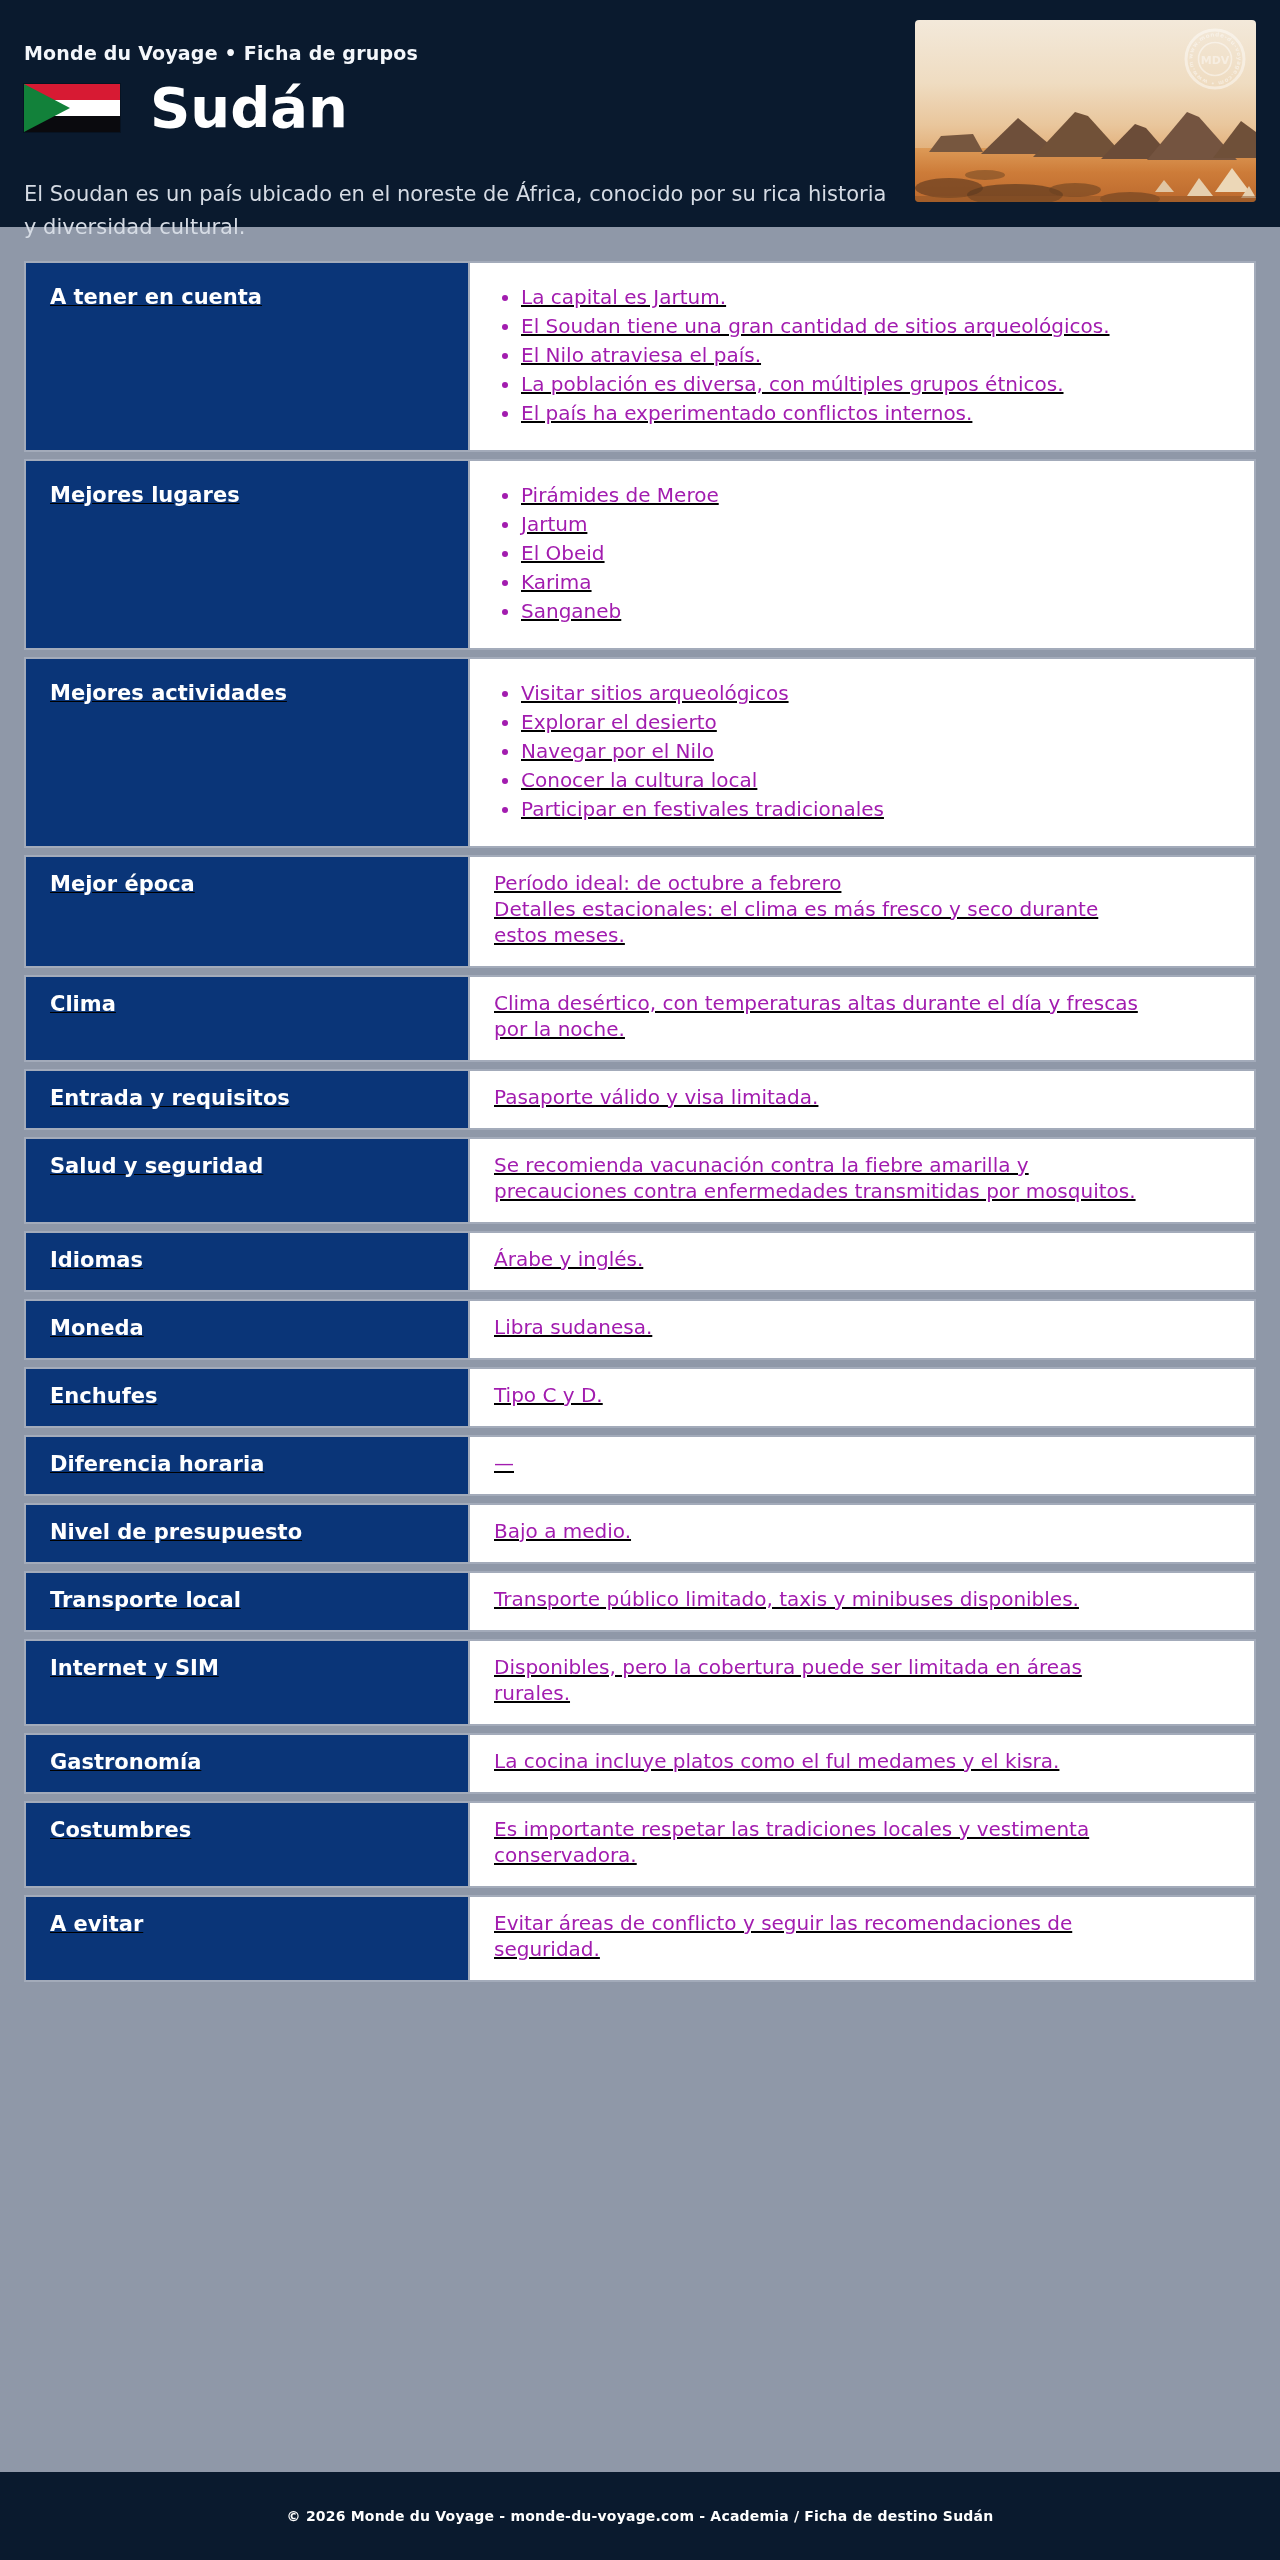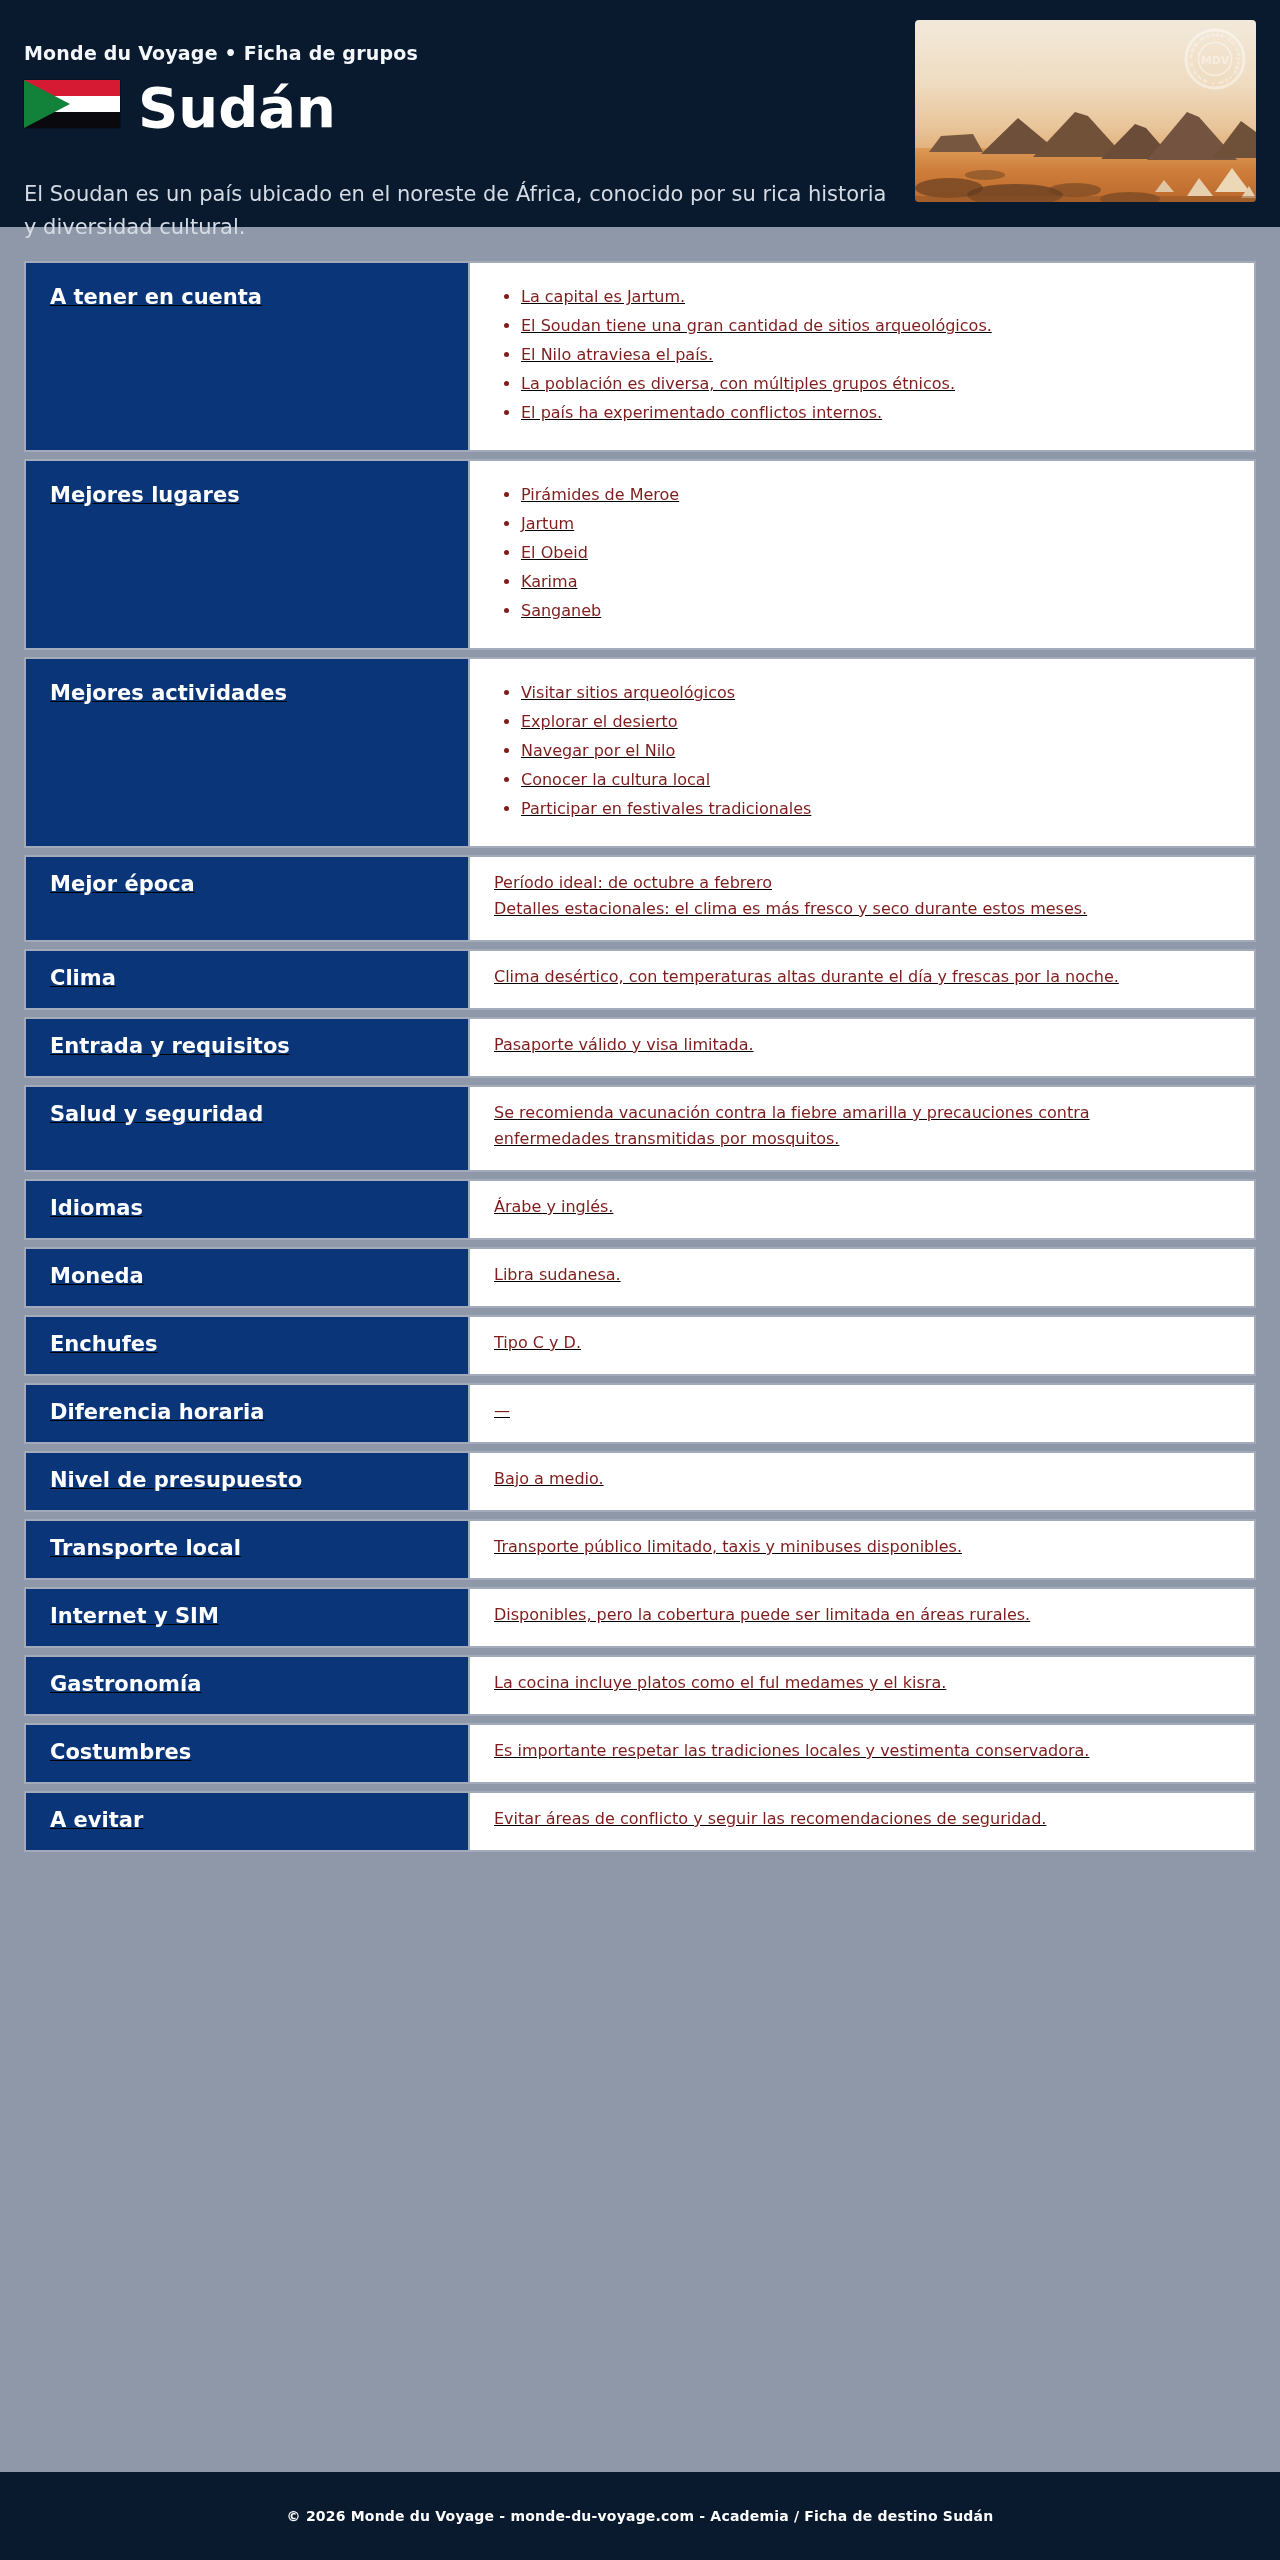--- a/index.html
+++ b/index.html
@@ -8,21 +8,21 @@
   body { font-family:"DejaVu Sans","Liberation Sans",sans-serif; }
   .page{ width:1280px; min-height:2560px; margin:0 auto; background:#8f98a8;
          display:flex; flex-direction:column; }
 
   
   .header{ background:#0a1a2e; height:227px; padding:20px 24px; display:flex;
            justify-content:space-between; align-items:flex-start; }
   .header-left{ width:880px; }
   .breadcrumb{ margin-top:22px; color:#f4f7fb; font-size:19px; font-weight:bold;
                letter-spacing:.2px; }
-  .title-row{ margin-top:16px; display:flex; gap:18px; }
+  .title-row{ margin-top:16px; display:flex; align-items:center; gap:30px; }
   .flag{ position:relative; width:96px; height:48px; flex:0 0 auto;
          box-shadow:0 0 0 1px rgba(0,0,0,.25); }
   .flag .stripe{ display:block; height:16px; }
   .flag .red{ background:#d71a33; }
   .flag .white{ background:#ffffff; }
   .flag .black{ background:#0a0a0e; }
   .flag .tri{ position:absolute; left:0; top:0; width:0; height:0;
               border-top:24px solid transparent; border-bottom:24px solid transparent;
               border-left:46px solid #12813a; }
   .title{ color:#ffffff; font-size:56px; font-weight:bold; line-height:1; }
@@ -35,21 +35,21 @@
 
   
   .table{ margin:34px 24px 0 24px;text-decoration:underline; }
   .row{ display:grid; grid-template-columns:444px 1fr; margin-bottom:7px;
         border:2px solid #a3abba; background:#ffffff; }
   .cell{ min-height:52px; }
   .cell.label{ background:#0a3578; border-right:2px solid #a3abba;
                padding:14px 20px 14px 24px; }
   .cell.label .label-text{ color:#ffffff; font-size:21px; font-weight:bold;
                line-height:1.25; }
-  .cell.content{ background:#ffffff; color:#7f1d1d; font-size:16px;
+  .cell.content{ background:#ffffff; color:#a21caf; font-size:20px;
                line-height:26px; padding:13px 98px 18px 24px; }
   .row.listy .cell{ padding-top:21px; padding-bottom:21px; }
   .cell.content ul{ margin:0; padding-left:27px; list-style:disc; }
   .cell.content li{ margin-bottom:3px; line-height:26px; }
   .cell.content .line{ line-height:26px; }
 
   .spacer{ flex:1 1 auto; }
 
   
   .footer{ background:#0a1a2e; height:88px; display:flex; align-items:center;

